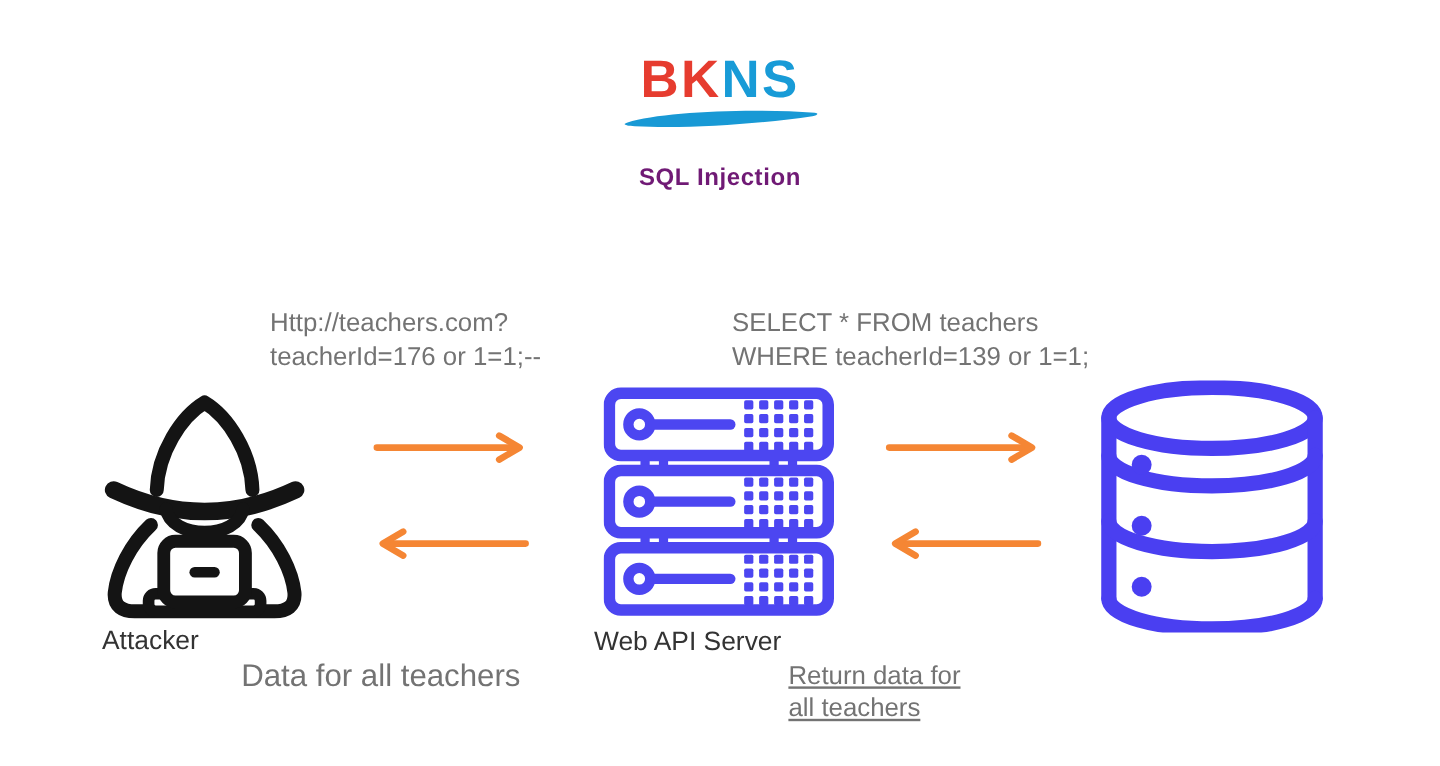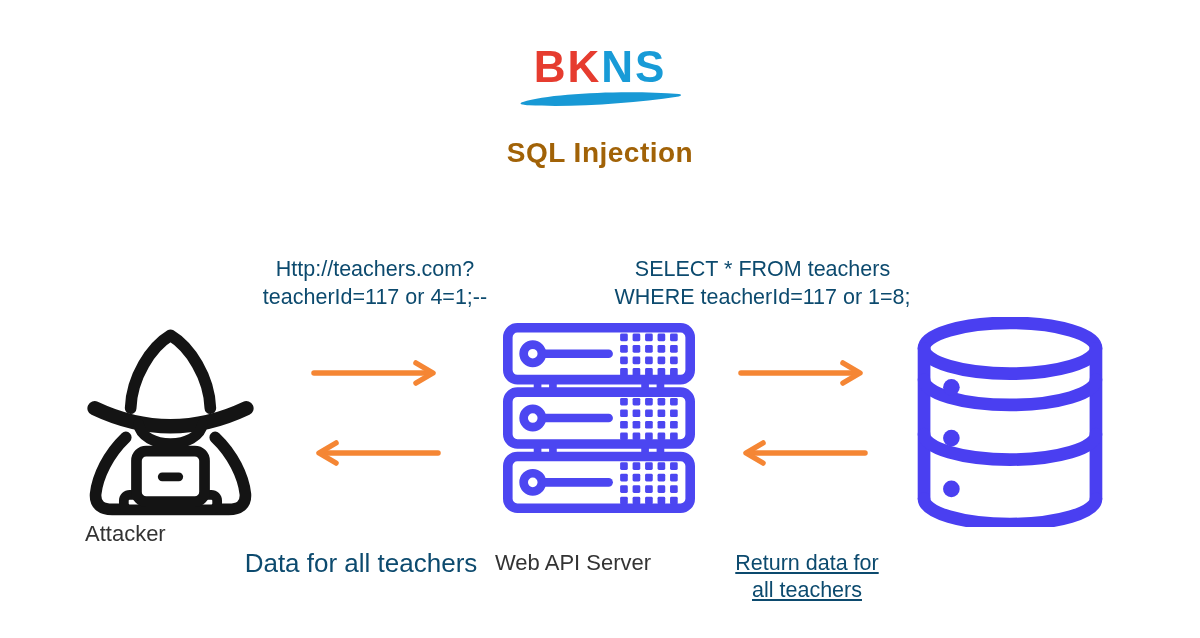--- a/index.html
+++ b/index.html
@@ -15,36 +15,36 @@
   .logo-text{
     font-size:44px;font-weight:800;letter-spacing:2px;line-height:1;
     display:inline-block;
   }
   .logo-red{color:#e63c2f;}
   .logo-blue{color:#189bd7;}
   .logo-swoosh{display:block;margin:1px auto 0;}
   
   .page-title{
     left:0;right:0;top:124px;text-align:center;
-    font-size:28px;font-weight:700;color:#a16207;letter-spacing:0.5px;
+    font-size:20px;font-weight:700;color:#701a75;letter-spacing:0.5px;
   }
   
   .note{
-    font-size:21.5px;line-height:28px;text-align:center;color:#0c4a6e;
+    font-size:21.5px;line-height:28px;color:#737373;
   }
   .note-req-left{left:225px;top:242px;width:300px;}
   .note-req-right{left:610px;top:242px;width:305px;}
   .note-resp-left{left:201px;top:537px;width:320px;font-size:26px;line-height:27px;}
   .note-resp-right{left:657px;top:537px;width:300px;font-size:21.5px;line-height:27px;text-decoration:underline;}
   
   .node-label{
     font-size:22px;text-align:left;color:#333333;
   }
   .label-attacker{left:85px;top:508px;width:160px;}
-  .label-server{left:495px;top:537px;width:210px;}
+  .label-server{left:495px;top:509px;width:210px;}
   
   .icon-attacker{left:83px;top:306px;width:175px;height:198px;}
   .icon-server{left:503px;top:308px;width:192px;height:196px;}
   .icon-db{left:910px;top:304px;width:200px;height:210px;}
   
   .arrow{width:130px;height:26px;}
   .arrow-1{left:311px;top:347px;}
   .arrow-2{left:311px;top:427px;}
   .arrow-3{left:738px;top:347px;}
   .arrow-4{left:738px;top:427px;}
@@ -58,25 +58,25 @@
     <div class="logo-text"><span class="logo-red">BK</span><span class="logo-blue">NS</span></div>
     <svg class="logo-swoosh" width="170" height="17" viewBox="0 0 170 17">
       <path d="M8,12 C36,3 112,0 164,4 C167.5,4.4 166.5,6 162,6.8 C118,13.4 58,17.6 14,15.3 C6,14.8 3,13.5 8,12 Z" fill="#1899d5"></path>
     </svg>
   </div>
 
   <div class="abs page-title">SQL Injection</div>
 
   <div class="abs note note-req-left">
     <div>Http://teachers.com?</div>
-    <div>teacherId=117 or 4=1;--</div>
+    <div>teacherId=176 or 1=1;--</div>
   </div>
   <div class="abs note note-req-right">
     <div>SELECT * FROM teachers</div>
-    <div>WHERE teacherId=117 or 1=8;</div>
+    <div>WHERE teacherId=139 or 1=1;</div>
   </div>
 
   <svg class="abs icon-attacker" viewBox="0 0 180 200">
     <g fill="none" stroke="#141414" stroke-width="12" stroke-linecap="round" stroke-linejoin="round">
 
       <path d="M44,120 C26,137 15,160 13,178 C12,190 20,194 30,194 L150,194 C160,194 168,190 167,178 C165,160 154,137 136,120"></path>
 
       <path d="M49,90 C50,58 70,27 90,15 C110,27 130,58 131,90"></path>
 
       <path d="M12,90 Q90,127 168,90" stroke-width="15"></path>

